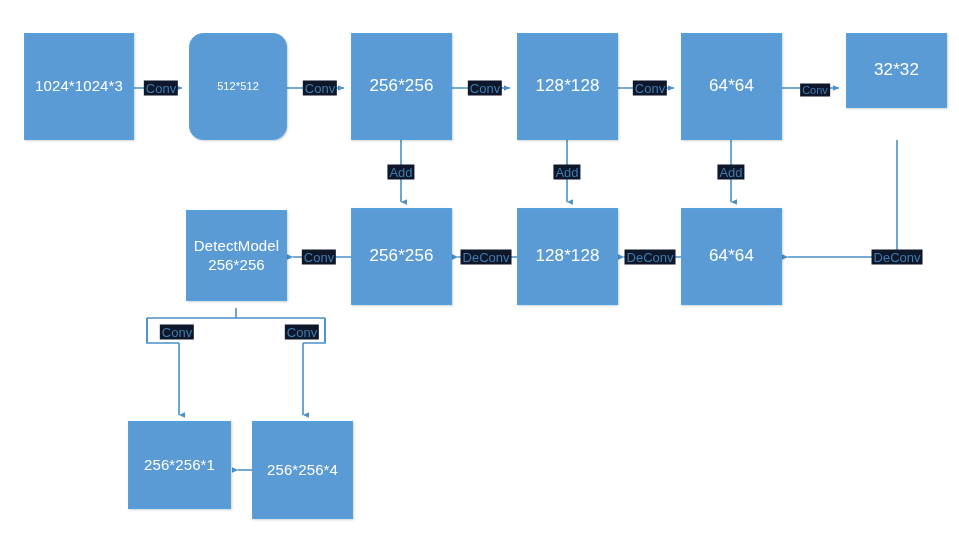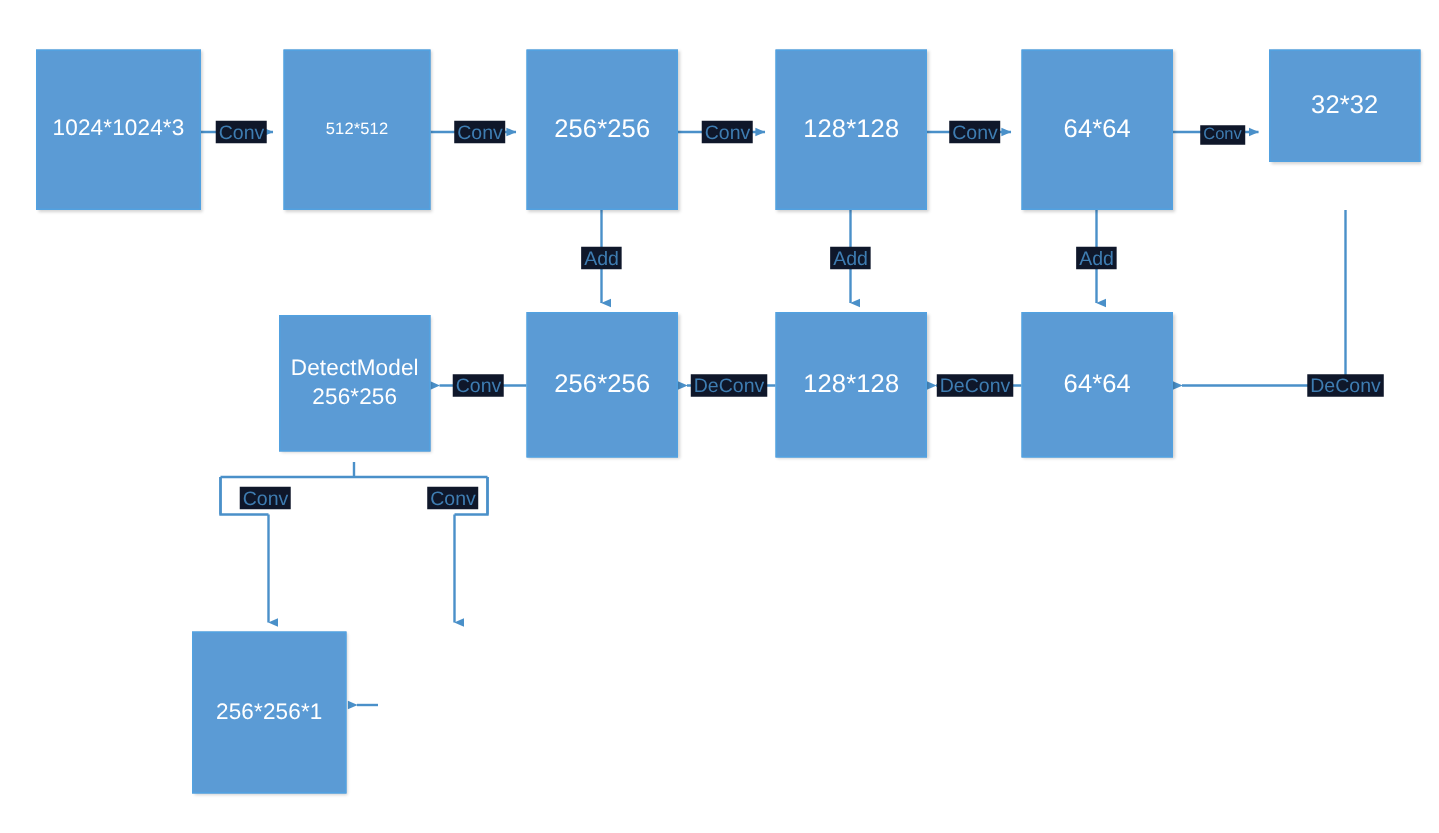--- a/index.html
+++ b/index.html
@@ -34,21 +34,21 @@
     display: flex;
     align-items: center;
     justify-content: center;
     text-align: center;
     line-height: 1.22;
     letter-spacing: 0.1px;
     white-space: pre-line;
   }
   .node.sz-lg { font-size: 17px; }
   .node.sz-md { font-size: 15px; }
-  .node.sz-sm { font-size: 11px; }
+  .node.sz-sm { font-size: 11px; border-radius: 14px; }
   .wlabel {
     position: absolute;
     color: #3e7cb1;
     background: #0f172a;
     font-size: 13px;
     line-height: 1;
     padding: 1px 2px;
     white-space: nowrap;
     transform: translate(-50%, -50%);
   }
@@ -106,21 +106,22 @@
   <div class="node sz-lg" style="left:517px; top:33px;  width:101px; height:107px;">128*128</div>
   <div class="node sz-lg" style="left:681px; top:33px;  width:101px; height:107px;">64*64</div>
   <div class="node sz-lg" style="left:846px; top:33px;  width:101px; height:75px;">32*32</div>
 
   <div class="node sz-md" style="left:186px; top:210px; width:101px; height:91px;">DetectModel
 256*256</div>
   <div class="node sz-lg" style="left:351px; top:208px; width:101px; height:97px;">256*256</div>
   <div class="node sz-lg" style="left:517px; top:208px; width:101px; height:97px;">128*128</div>
   <div class="node sz-lg" style="left:681px; top:208px; width:101px; height:97px;">64*64</div>
 
-  <div class="node sz-md" style="left:128px; top:421px; width:103px; height:108px;">256*256*1</div>
+  <div class="node sz-md" style="left:128px; top:421px; width:103px; height:88px;">256*256*1</div>
+  <div class="node sz-md" style="left:252px; top:421px; width:101px; height:98px;">256*256*4</div>
 
   <div class="wlabel" style="left:161px; top:88px;">Conv</div>
   <div class="wlabel" style="left:320px; top:88px;">Conv</div>
   <div class="wlabel" style="left:485px; top:88px;">Conv</div>
   <div class="wlabel" style="left:650px; top:88px;">Conv</div>
   <div class="wlabel small" style="left:815px; top:90px;">Conv</div>
 
   <div class="wlabel" style="left:401px; top:172px;">Add</div>
   <div class="wlabel" style="left:567px; top:172px;">Add</div>
   <div class="wlabel" style="left:731px; top:172px;">Add</div>

